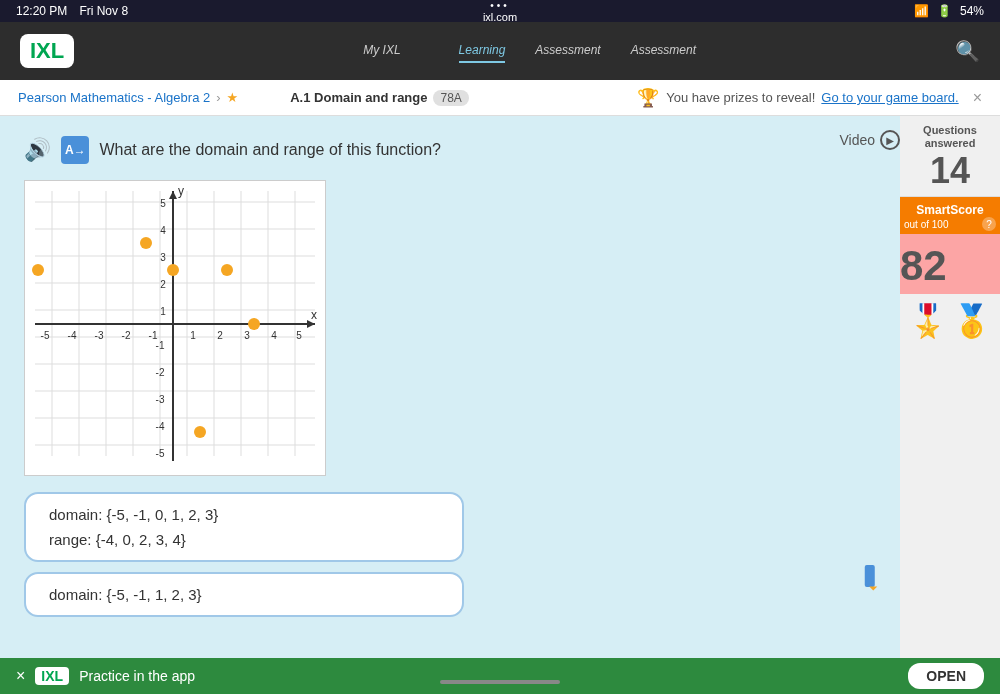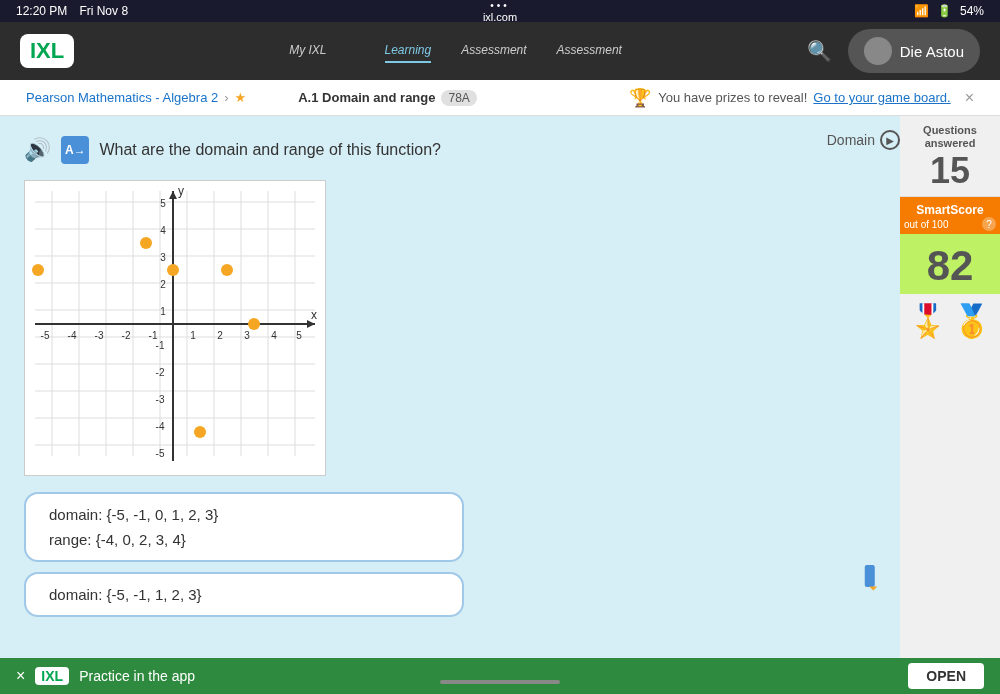--- a/index.html
+++ b/index.html
@@ -85,21 +85,21 @@
       border-radius: 50%;
       display: inline-block;
     }
 
     
     .breadcrumb-bar {
       background: white;
       border-bottom: 1px solid #ddd;
       display: flex;
       align-items: center;
-      padding: 0 26px;
+      padding: 0 18px;
       height: 36px;
       font-size: 13px;
     }
     .breadcrumb-bar a { color: #1a73c8; text-decoration: none; }
     .breadcrumb-sep { margin: 0 6px; color: #999; }
     .breadcrumb-star { color: #f5a623; margin-right: 4px; }
     .breadcrumb-current { font-weight: 600; color: #333; margin-left: 48px; }
     .breadcrumb-badge {
       background: #e0e0e0;
       border-radius: 10px;
@@ -198,24 +198,24 @@
       border-radius: 50%;
       font-size: 10px;
       display: flex;
       align-items: center;
       justify-content: center;
     }
     .ss-number {
       font-size: 42px;
       font-weight: 700;
       color: #555;
-      text-align: center;
+      text-align: left;
       width: 100%;
       padding: 8px 0 4px;
-      background: #bef264;
+      background: #fca5a5;
     }
     .badges-area {
       display: flex;
       gap: 4px;
       padding: 8px 0;
       background: #f0f0f0;
       width: 100%;
       justify-content: center;
     }
     .badge-ribbon {
@@ -309,21 +309,21 @@
       border-radius: 4px;
       padding: 1px 6px;
       font-size: 14px;
       font-weight: 900;
       color: #00a651;
     }
     .open-btn {
       background: white;
       color: #333;
       border: none;
-      border-radius: 4px;
+      border-radius: 12px;
       padding: 5px 18px;
       font-size: 14px;
       font-weight: 600;
       cursor: pointer;
     }
 
     
     .scroll-indicator {
       position: absolute;
       bottom: 40px;
@@ -357,24 +357,20 @@
 <div class="nav-bar">
   <div class="logo-box">IXL</div>
   <div class="nav-links">
     <span class="nav-link">My IXL</span>
     <span class="nav-link active">Learning</span>
     <span class="nav-link">Assessment</span>
     <span class="nav-link">Assessment</span>
   </div>
   <div class="nav-right">
     <span class="search-icon-nav">🔍</span>
-    <button class="user-btn">
-      <span class="user-avatar"></span>
-      <span>Die Astou</span>
-    </button>
   </div>
 </div>
 
 <div class="breadcrumb-bar">
   <a>Pearson Mathematics - Algebra 2</a>
   <span class="breadcrumb-sep">›</span>
   <span class="breadcrumb-star">★</span>
   <span class="breadcrumb-current">A.1 Domain and range</span>
   <span class="breadcrumb-badge">78A</span>
   <div class="prize-banner">
@@ -384,21 +380,21 @@
     <span class="close-prize">×</span>
   </div>
 </div>
 
 <div class="main-content" style="height:542px;">
 
   <div class="question-area">
 
     
     <div class="video-link">
-      <span>Domain</span>
+      <span>Video</span>
       <div class="play-circle">▶</div>
     </div>
 
     
     <div class="question-header">
       <span class="audio-icon">🔊</span>
       <div class="translate-icon" style="font-size:12px;">A→</div>
       <span class="question-text">What are the domain and range of this function?</span>
     </div>
 
@@ -490,21 +486,21 @@
       <div>domain: {-5, -1, 1, 2, 3}</div>
     </div>
 
   </div>
 
   <div style="width:100px;background:#f0f0f0;flex-shrink:0;">
     <div class="questions-answered-box">
       <div class="qa-label">
         <span>Questions answered</span>
       </div>
-      <div class="qa-number">15</div>
+      <div class="qa-number">14</div>
     </div>
     <div class="smart-score-box">
       <div class="ss-label">SmartScore</div>
       <div class="ss-sub">
         <span>out of 100</span>
         <div class="ss-help">?</div>
       </div>
     </div>
     <div class="ss-number">82</div>
     <div class="badges-area">

